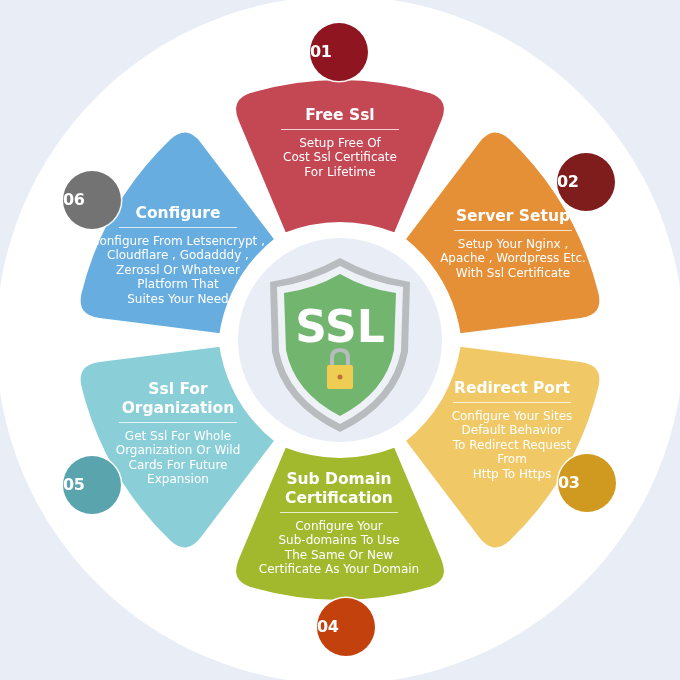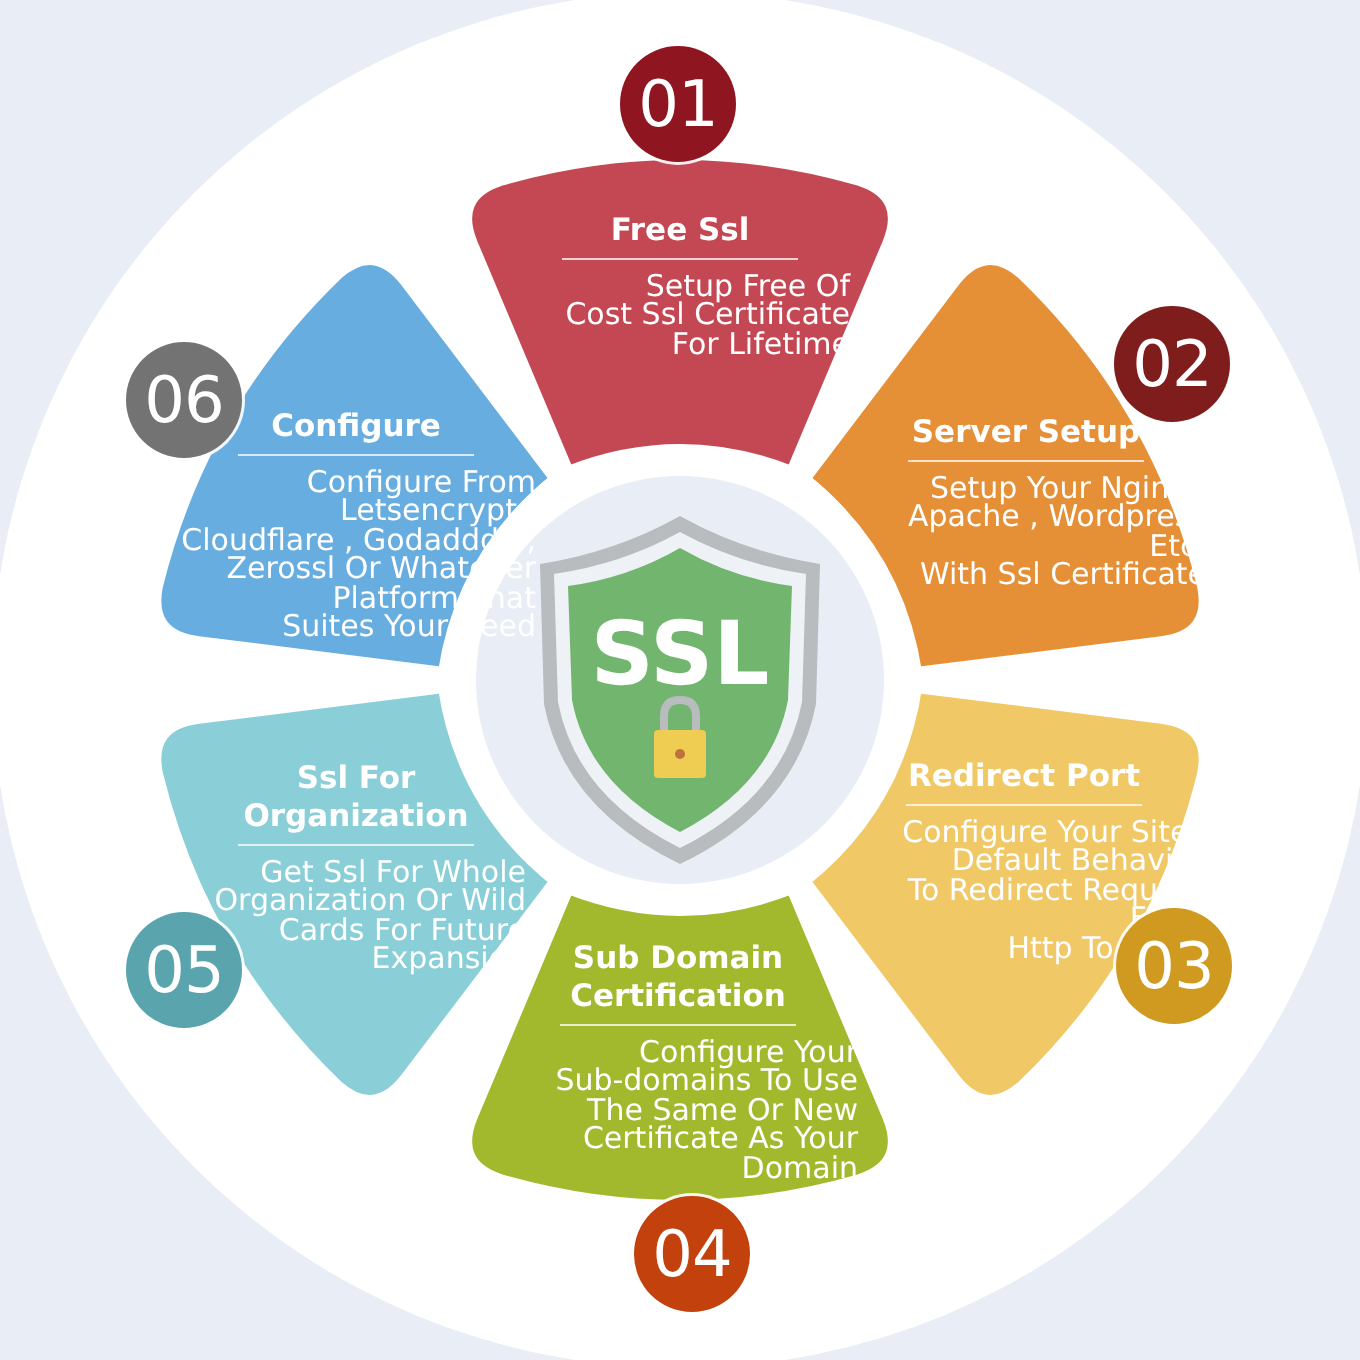--- a/index.html
+++ b/index.html
@@ -13,26 +13,26 @@
     .petal-text {
       position:absolute; color:#ffffff; text-align:center;
       transform:translate(-50%, 0);
     }
     .petal-title {
       font-weight:bold; font-size:15.5px; line-height:19px; white-space:nowrap;
       padding-bottom:4px; margin:0 auto 6px auto;
       border-bottom:1px solid rgba(255,255,255,0.75);
     }
     .petal-desc {
-      font-size:15px; line-height:14.4px; white-space:pre-line;text-align:right;
+      font-size:12px; line-height:14.4px; white-space:pre-line;
     }
     .badge {
       position:absolute; width:58px; height:58px; border-radius:50%;
-      color:#fff; font-weight:normal; font-size:32px; line-height:58px;
-      text-align:center; transform:translate(-50%,-50%);
+      color:#fff; font-weight:bold; font-size:16px; line-height:58px;
+      transform:translate(-50%,-50%);
       box-shadow:0 0 0 1.5px rgba(255,255,255,0.9);
       letter-spacing:-0.5px;
     }
   </style>
 </head>
 <body style="background: rgb(233, 238, 246);">
 
 <div id="stage">
   <svg class="bg" width="680" height="680" viewBox="0 0 680 680">
     <defs>

